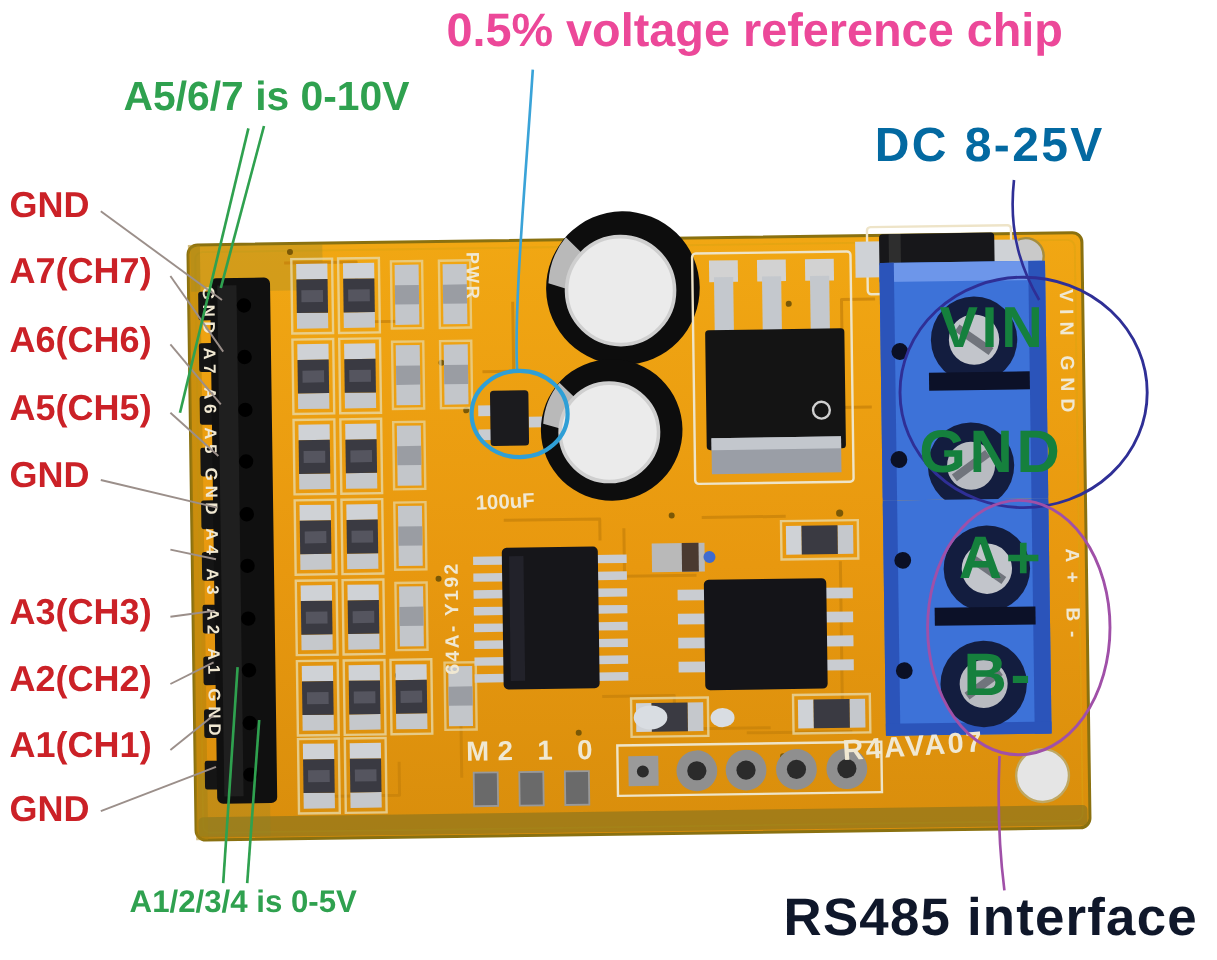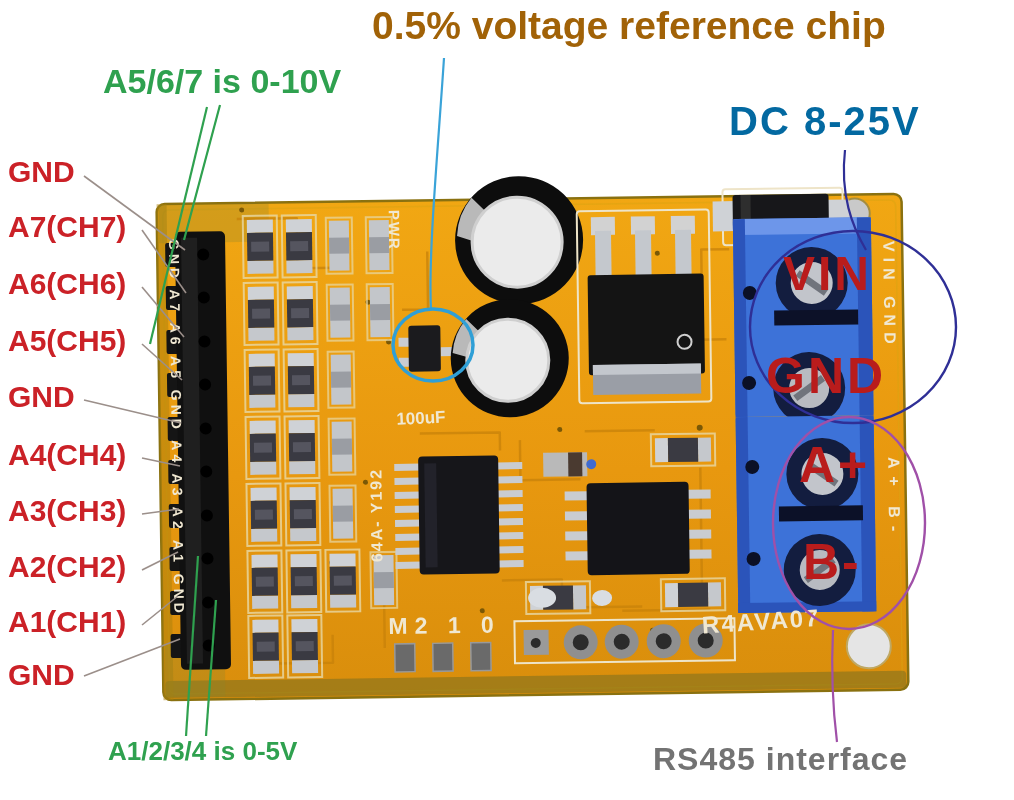--- a/index.html
+++ b/index.html
@@ -1,27 +1,27 @@
 <!DOCTYPE html>
 <html><head>
 <meta charset="utf-8">
 <style>
   html,body{margin:0;padding:0;background:#ffffff;}
   .scene{position:relative;width:1014px;height:800px;background:#ffffff;overflow:hidden;
          font-family:"Liberation Sans",sans-serif;}
   .scene svg{position:absolute;left:0;top:0;}
   .ann{position:absolute;font-weight:bold;white-space:nowrap;line-height:1;}
-  .title{left:372px;top:6px;font-size:39px;color:#a16207;}
+  .title{left:372px;top:6px;font-size:39px;color:#ec4899;}
   .green-top{left:103px;top:64px;font-size:34px;color:#2fa14f;}
   .green-bottom{left:108px;top:738px;font-size:26px;color:#2fa14f;}
   .dc{left:729px;top:101px;font-size:40px;color:#0369a1;letter-spacing:2px;}
-  .rs485{left:653px;top:743px;font-size:32px;color:#737373;letter-spacing:1px;}
+  .rs485{left:653px;top:743px;font-size:44px;color:#0f172a;letter-spacing:1px;}
   .pin{position:absolute;left:8px;font-size:30px;font-weight:bold;color:#cb2127;
        white-space:nowrap;line-height:1;}
-  .tred{position:absolute;font-weight:bold;color:#b91c1c;line-height:1;letter-spacing:3px;}
+  .tred{position:absolute;font-weight:bold;color:#15803d;line-height:1;letter-spacing:3px;}
   #vin{left:783px;top:250px;font-size:48px;}
   #tgnd{left:766px;top:351px;font-size:50px;}
   #aplus{left:799px;top:440px;font-size:50px;}
   #bminus{left:803px;top:537px;font-size:50px;}
   svg text.silk{fill:#f0e8d2;font-weight:bold;font-family:"Liberation Sans",sans-serif;}
 </style>
 </head>
 <body>
 
 <div class="scene">
@@ -327,21 +327,20 @@
 <div class="ann green-top">A5/6/7 is 0-10V</div>
 <div class="ann dc">DC 8-25V</div>
 <div class="ann green-bottom">A1/2/3/4 is 0-5V</div>
 <div class="ann rs485">RS485 interface</div>
 
 <div class="pin" style="top:157px">GND</div>
 <div class="pin" style="top:212px">A7(CH7)</div>
 <div class="pin" style="top:269px">A6(CH6)</div>
 <div class="pin" style="top:326px">A5(CH5)</div>
 <div class="pin" style="top:382px">GND</div>
-<div class="pin" style="top:440px">A4(CH4)</div>
 <div class="pin" style="top:496px">A3(CH3)</div>
 <div class="pin" style="top:552px">A2(CH2)</div>
 <div class="pin" style="top:607px">A1(CH1)</div>
 <div class="pin" style="top:660px">GND</div>
 
 <div class="tred" id="vin">VIN</div>
 <div class="tred" id="tgnd">GND</div>
 <div class="tred" id="aplus">A+</div>
 <div class="tred" id="bminus">B-</div>
 

